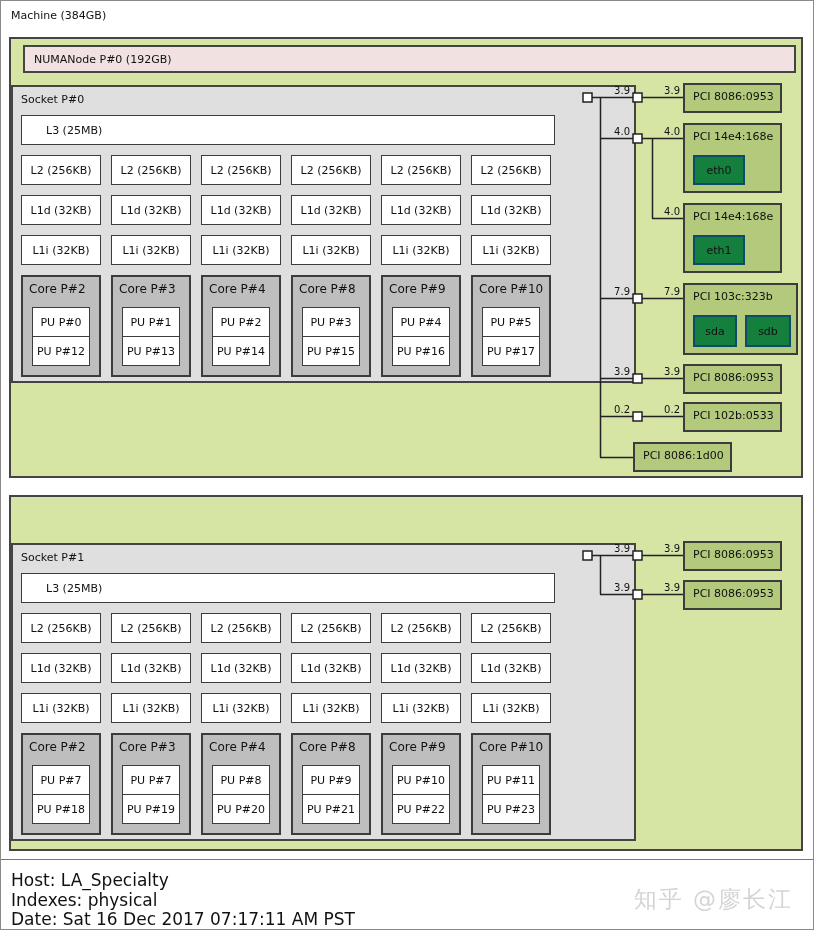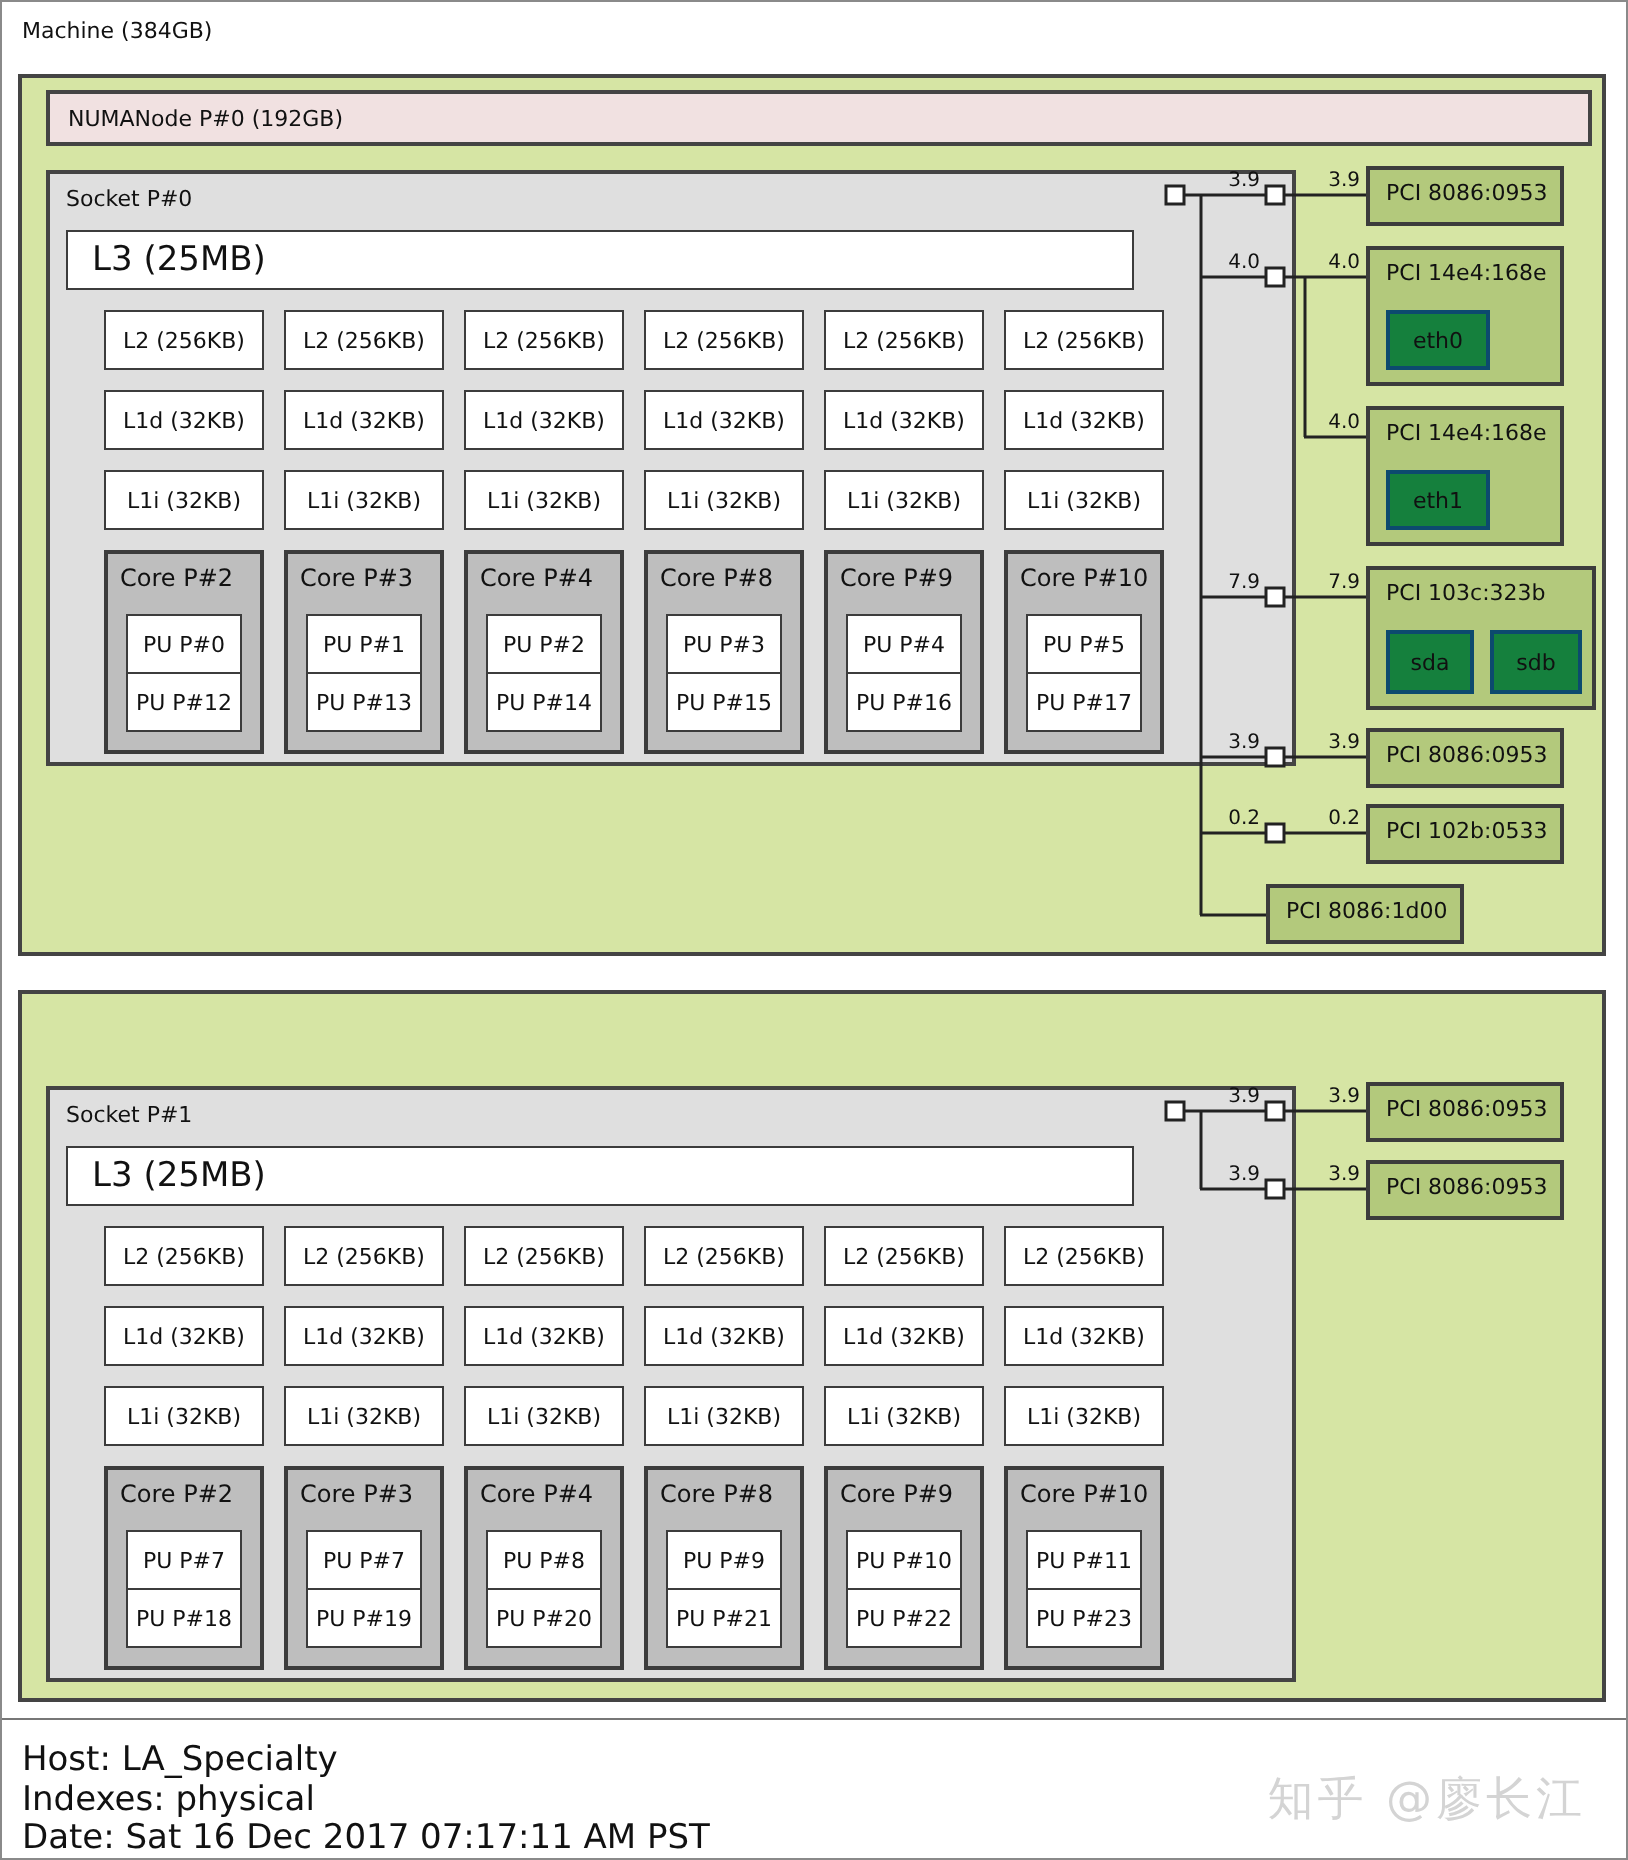--- a/index.html
+++ b/index.html
@@ -3,25 +3,25 @@
 <meta charset="utf-8">
 <style>
   html,body{margin:0;padding:0;background:#fff;}
   *{box-sizing:border-box;}
   .canvas{position:relative;width:814px;height:930px;background:#fff;border:1px solid #8a8a8a;
           font-family:"DejaVu Sans","Liberation Sans",sans-serif;color:#111;overflow:hidden;}
   .mlabel{position:absolute;left:10px;top:8px;font-size:11px;}
   .nn{position:absolute;left:8px;width:794px;background:#d6e5a4;border:2px solid #444;}
   .nnheader{position:absolute;left:12px;top:6px;width:773px;height:28px;background:#f1e1e1;
             border:2px solid #444;display:flex;align-items:center;padding-left:9px;font-size:11px;}
-  .socket{position:absolute;left:12px;top:46px;width:625px;height:298px;background:#dfdfdf;border:2px solid #444;text-align:center;}
+  .socket{position:absolute;left:0;top:46px;width:625px;height:298px;background:#dfdfdf;border:2px solid #444;text-align:center;}
   .slabel{position:absolute;left:8px;top:6px;font-size:11px;}
   .wb{background:#fff;border:1px solid #3c3c3c;}
-  .l3{position:absolute;left:8px;top:28px;width:534px;height:30px;display:flex;align-items:center;padding-left:12px;font-size:17px;}
-  .row{position:absolute;left:8px;display:flex;gap:10px;margin-left:19px;}
+  .l3{position:absolute;left:8px;top:28px;width:534px;height:30px;display:flex;align-items:center;padding-left:24px;font-size:11px;}
+  .row{position:absolute;left:8px;display:flex;gap:10px;}
   .cb{width:80px;height:30px;display:flex;align-items:center;justify-content:center;font-size:11px;white-space:nowrap;}
   .core{position:relative;width:80px;height:102px;background:#bebebe;border:2px solid #3c3c3c;}
   .clabel{position:absolute;left:6px;top:5px;font-size:12px;white-space:nowrap;}
   .pu{position:absolute;left:9px;width:58px;height:30px;background:#fff;border:1px solid #3c3c3c;
       display:flex;align-items:center;justify-content:center;font-size:11px;white-space:nowrap;}
   .pci{position:absolute;background:#b3c97c;border:2px solid #3c3c3c;font-size:11px;}
   .plabel{position:absolute;left:8px;top:5px;white-space:nowrap;}
   .dev{position:absolute;background:#15803d;border:2px solid #0c4a6e;display:flex;align-items:center;
        justify-content:center;font-size:11px;}
   .spd{position:absolute;width:22px;text-align:right;font-size:10px;white-space:nowrap;}

